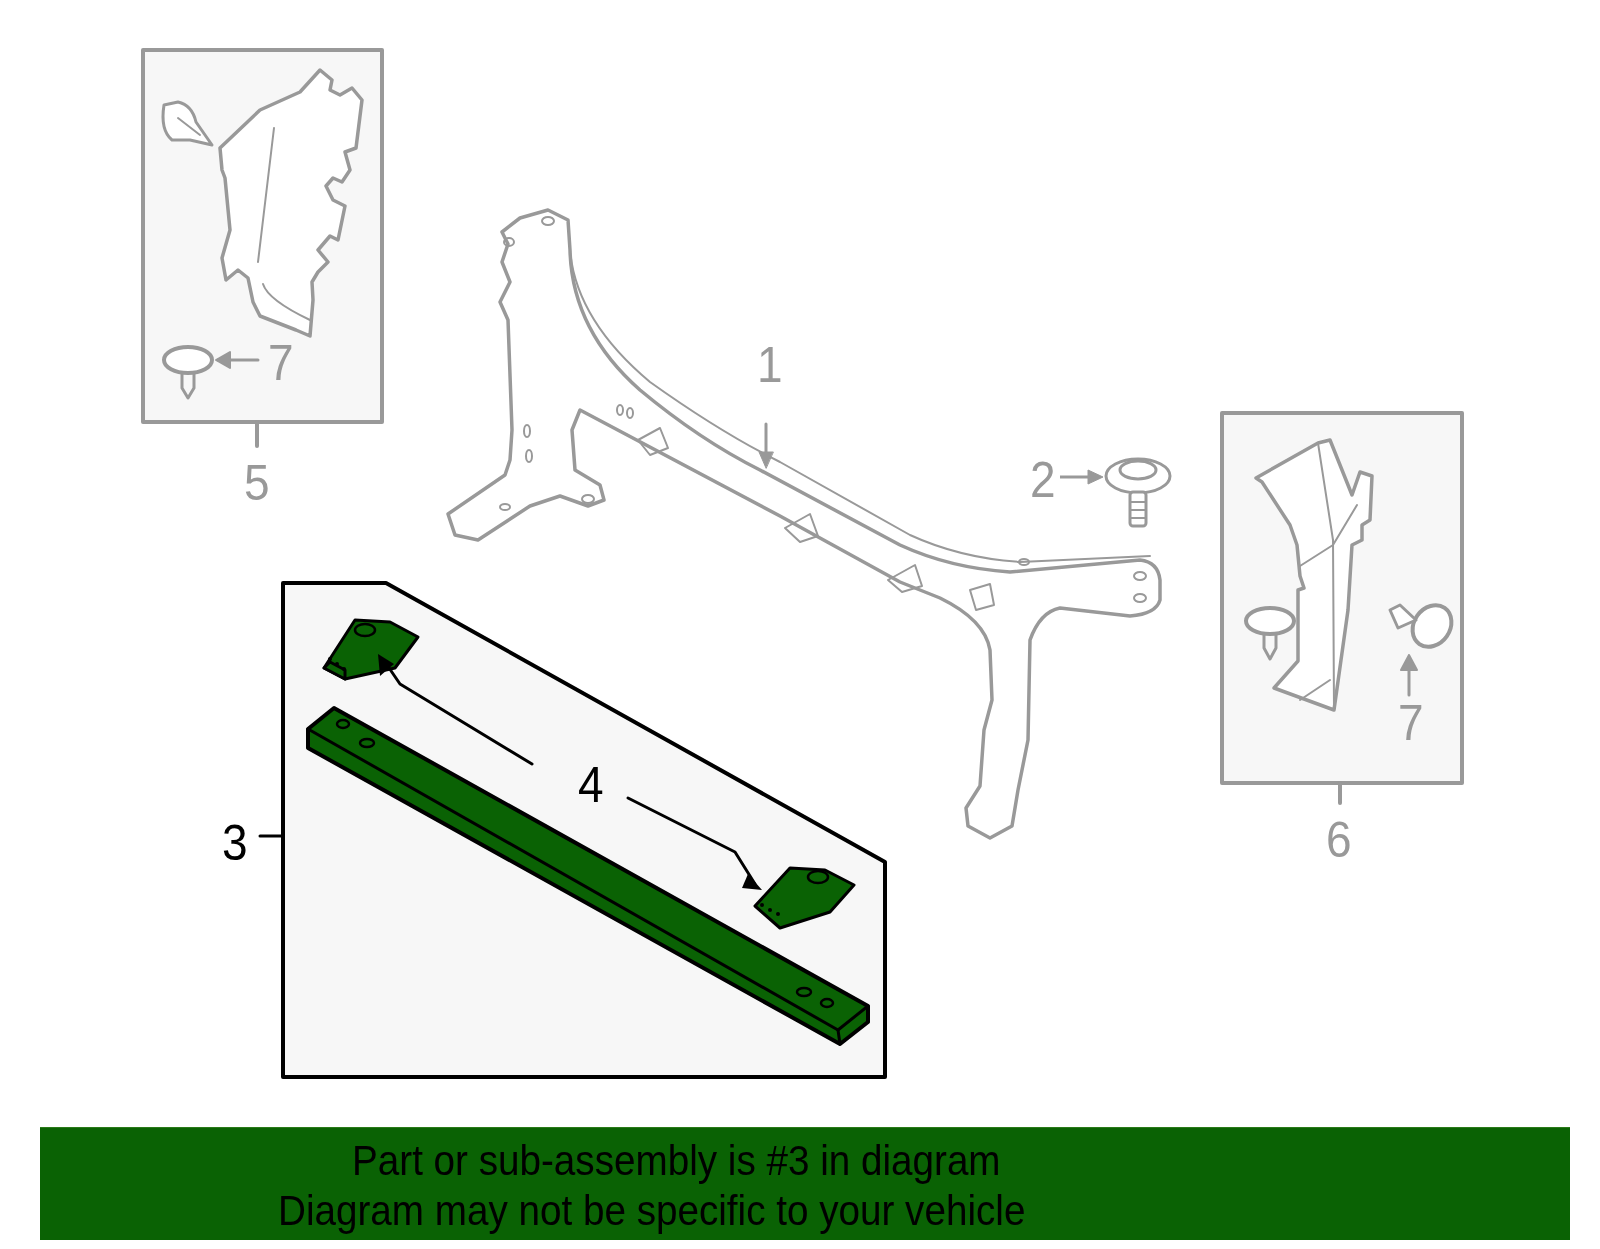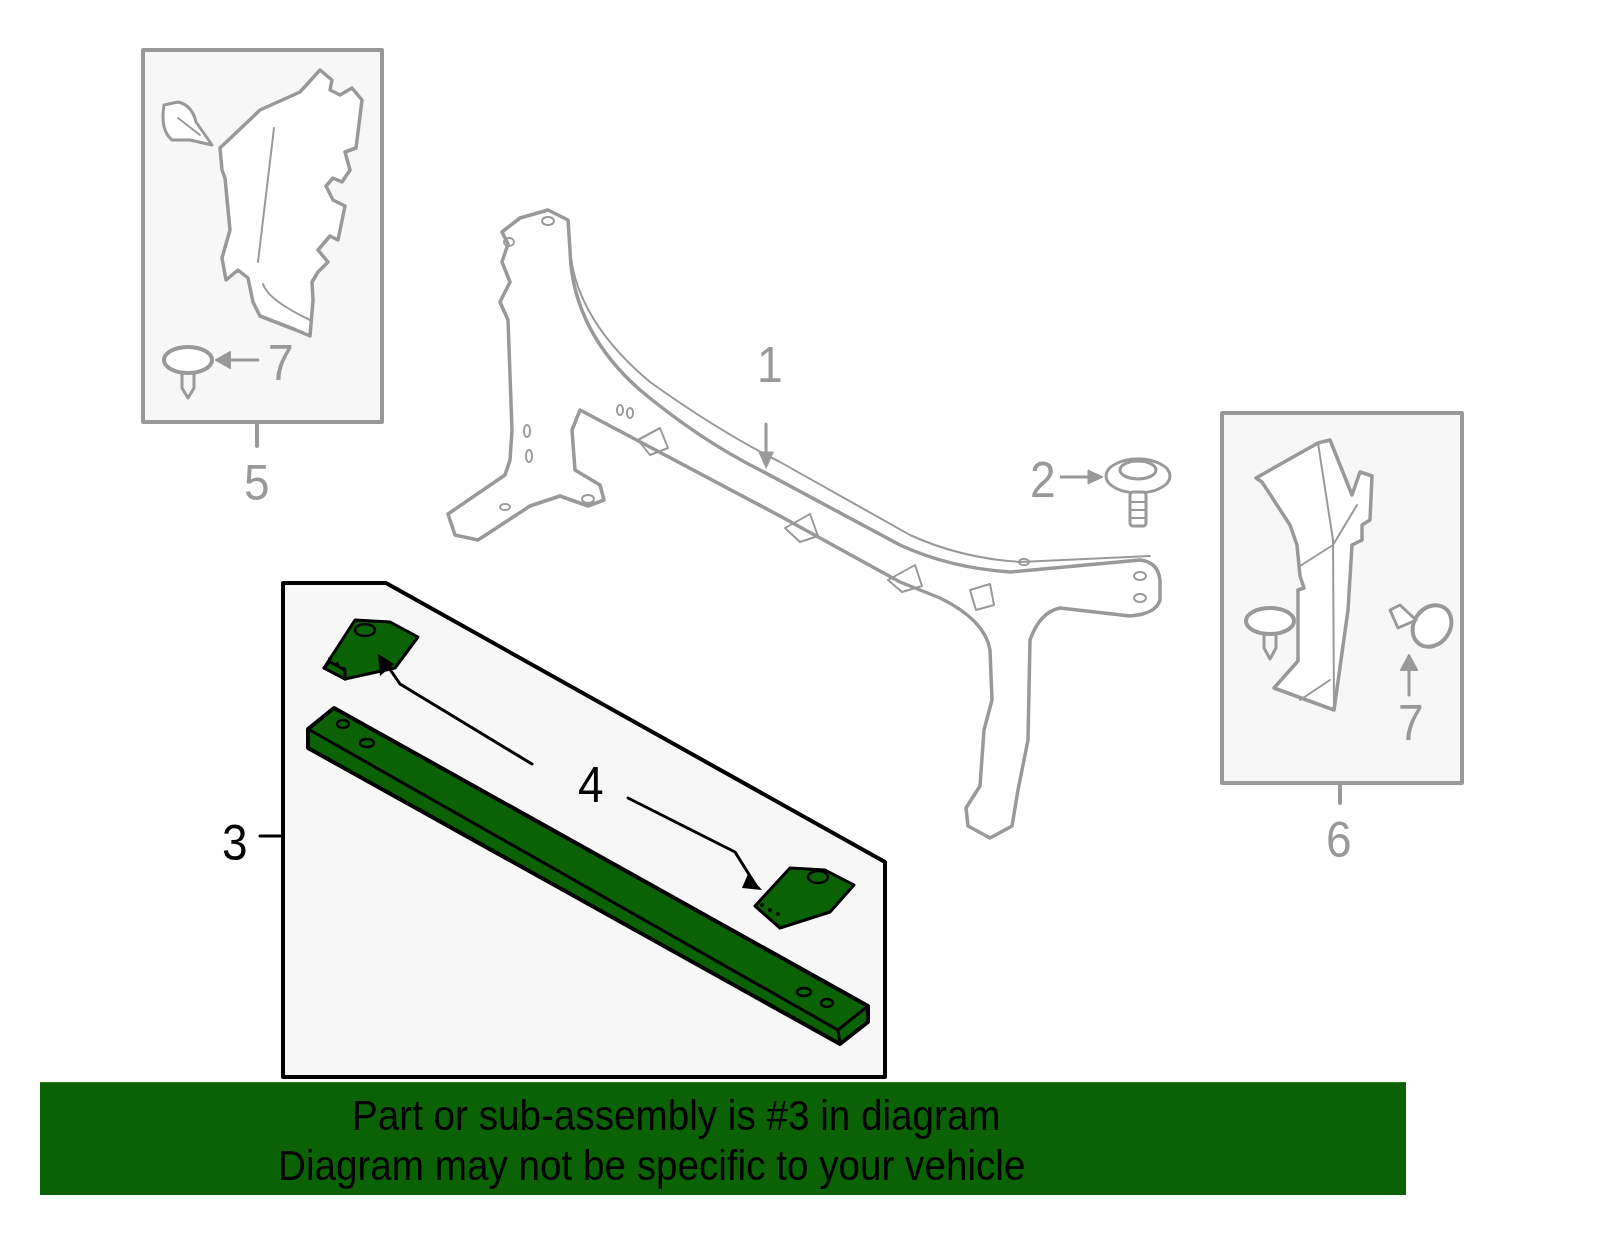--- a/index.html
+++ b/index.html
@@ -1,21 +1,21 @@
 <!DOCTYPE html>
 <html><head>
 <meta charset="utf-8">
 <style>
   html, body { margin:0; padding:0; background:#ffffff; }
   body { width:1600px; height:1249px; position:relative; overflow:hidden; font-family:"Liberation Sans", sans-serif; }
   svg#diagram { position:absolute; left:0; top:0; width:1600px; height:1249px; }
   .callout { position:absolute; font-family:"Liberation Sans", sans-serif; line-height:1; transform:scaleX(0.92); transform-origin:left top; }
   .callout.gray { color:#999999; }
   .callout.black { color:#000000; }
-  .banner { position:absolute; left:40px; top:1082px; width:1366px; height:112px; background:#0a6204; border-top:1px solid #2a7a18; }
+  .banner { position:absolute; left:40px; top:1127px; width:1530px; height:112px; background:#0a6204; border-top:1px solid #2a7a18; }
   .banner .line { position:absolute; left:0; width:1490px; text-align:left; color:#000; font-size:42px; line-height:1; white-space:nowrap; transform:scaleX(0.92); transform-origin:left top; }
 </style>
 </head>
 <body>
 
 <svg id="diagram" viewBox="0 0 1600 1249" xmlns="http://www.w3.org/2000/svg">
 
   <g stroke="#999" fill="none" stroke-width="4" stroke-linejoin="round" stroke-linecap="round">
     <rect x="143" y="50" width="239" height="372" fill="#f7f7f7"></rect>
     <line x1="257" y1="422" x2="257" y2="446"></line>

